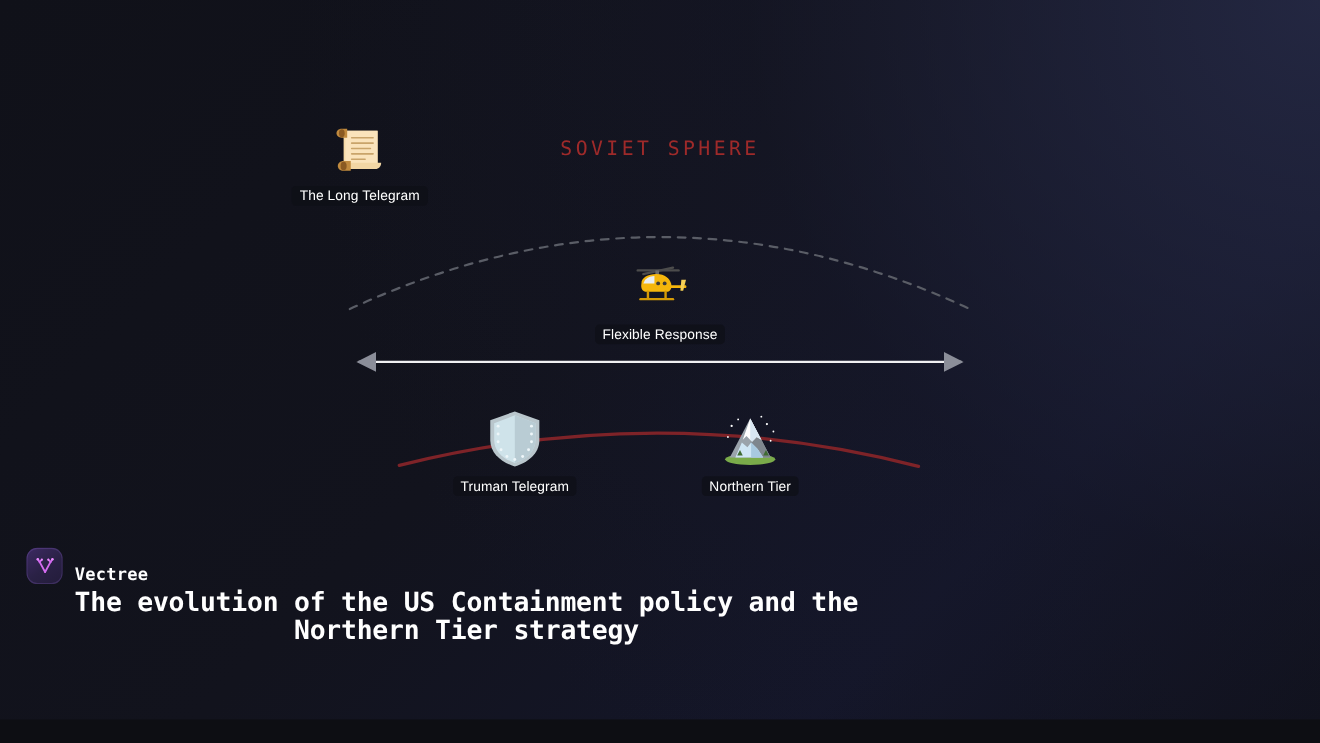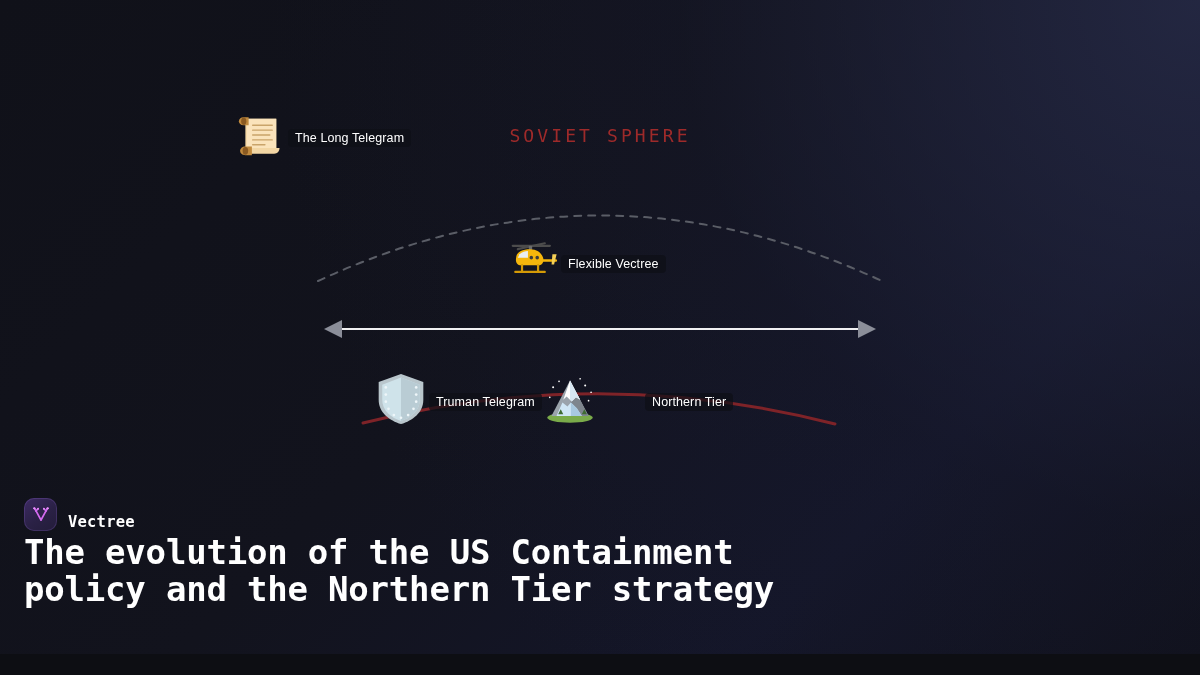--- a/index.html
+++ b/index.html
@@ -16,21 +16,21 @@
       radial-gradient(circle at 100% 0%, rgba(38,42,70,0.85) 0%, rgba(24,26,46,0.35) 38%, rgba(13,14,19,0) 68%),
       linear-gradient(135deg, #101119 0%, #12131d 45%, #141629 75%, #0f1019 100%);
   }
 
   
   #connectors { position:absolute; inset:0; width:1200px; height:675px; }
 
   
   .node {
     position:absolute;
-    display:flex; flex-direction:row;
+    display:flex; flex-direction:column;
     align-items:center;
     width:190px;
     margin-left:-95px;
   }
   .node .glyph {
     width:56px; height:56px;
     display:flex; align-items:center; justify-content:center;
   }
   .node .label {
     margin-top:6px;
@@ -74,24 +74,25 @@
   #brand .name {
     font-family:"DejaVu Sans Mono","Liberation Mono",monospace;
     font-size:15.5px; font-weight:bold; color:#ffffff;
     letter-spacing:.2px;
   }
   #headline {
     position:absolute; left:24px; top:45px;
     width:800px;
     font-family:"DejaVu Sans Mono","Liberation Mono",monospace;
     font-weight:bold;
-    font-size:34px;
+    font-size:24px;
     line-height:1.09;
     color:#ffffff;
     letter-spacing:-0.2px;
+    text-align:center;
   }
   #url {
     position:absolute; right:24px; bottom:19px;
     font-family:"DejaVu Sans Mono","Liberation Mono",monospace;
     font-size:12.5px;
     color:#6b6f80;
     letter-spacing:.2px;
   }
 </style>
 </head>
@@ -155,21 +156,21 @@
         <path d="M16 18 c3 -3 7 -4 10 -4 l0 8 h-12z" fill="#e9eef2"></path>
         <circle cx="30" cy="22" r="2.1" fill="#3b3b3b"></circle>
         <circle cx="37" cy="22" r="2.1" fill="#3b3b3b"></circle>
         <g stroke="#d49a06" stroke-width="2.6" stroke-linecap="round">
           <line x1="19" y1="31" x2="19" y2="38"></line>
           <line x1="38" y1="31" x2="38" y2="38"></line>
           <line x1="11" y1="39" x2="46" y2="39"></line>
         </g>
       </svg>
     </div>
-    <div class="label">Flexible Vectree</div>
+    <div class="label">Flexible Response</div>
   </div>
 
   <div class="node" style="left:468px; top:371px;">
     <div class="glyph">
       <svg width="50" height="54" viewBox="0 0 56 60">
         <path d="M28 2 L53 11 v20 c0 14 -12 23 -25 27 C15 54 3 45 3 31 V11z" fill="#b9c6cc"></path>
         <path d="M28 6 L49 14 v17 c0 12 -10 20 -21 23.5 C17 51 7 43 7 31 V14z" fill="#cfe3ea"></path>
         <path d="M28 6 L49 14 v17 c0 12 -10 20 -21 23.5 z" fill="#b9ccd4"></path>
         <g fill="#eef6f9">
           <circle cx="11" cy="17" r="1.5"></circle>
@@ -182,21 +183,21 @@
             <circle cx="45" cy="33" r="1.5"></circle>
           <circle cx="42" cy="41" r="1.5"></circle>
             <circle cx="36" cy="48" r="1.5"></circle>
           <circle cx="28" cy="51" r="1.5"></circle>
         </g>
       </svg>
     </div>
     <div class="label">Truman Telegram</div>
   </div>
 
-  <div class="node" style="left:638px; top:371px;gap:48px;">
+  <div class="node" style="left:682px; top:371px;">
     <div class="glyph">
       <svg width="54" height="52" viewBox="0 0 64 60">
         <ellipse cx="32" cy="52" rx="27" ry="6" fill="#7aab4a"></ellipse>
         <path d="M32 8 L54 50 H10z" fill="#9aa3ab"></path>
         <path d="M32 8 L54 50 H33z" fill="#7e868e"></path>
         <path d="M32 8 L44 31 l-5 -3 l-5 5 l-6 -6 l-4 4z" fill="#ffffff"></path>
         <path d="M32 8 L44 31 l-5 -3 l-5 5 l-2 -2z" fill="#d7e6f2"></path>
         <path d="M23 34 l6 5 l4 -5 l7 7 l6 9 H16z" fill="#cfe6f5"></path>
         <path d="M33 34 l7 7 l6 9 H33z" fill="#a8c9e0"></path>
         <g fill="#3f6b33">

